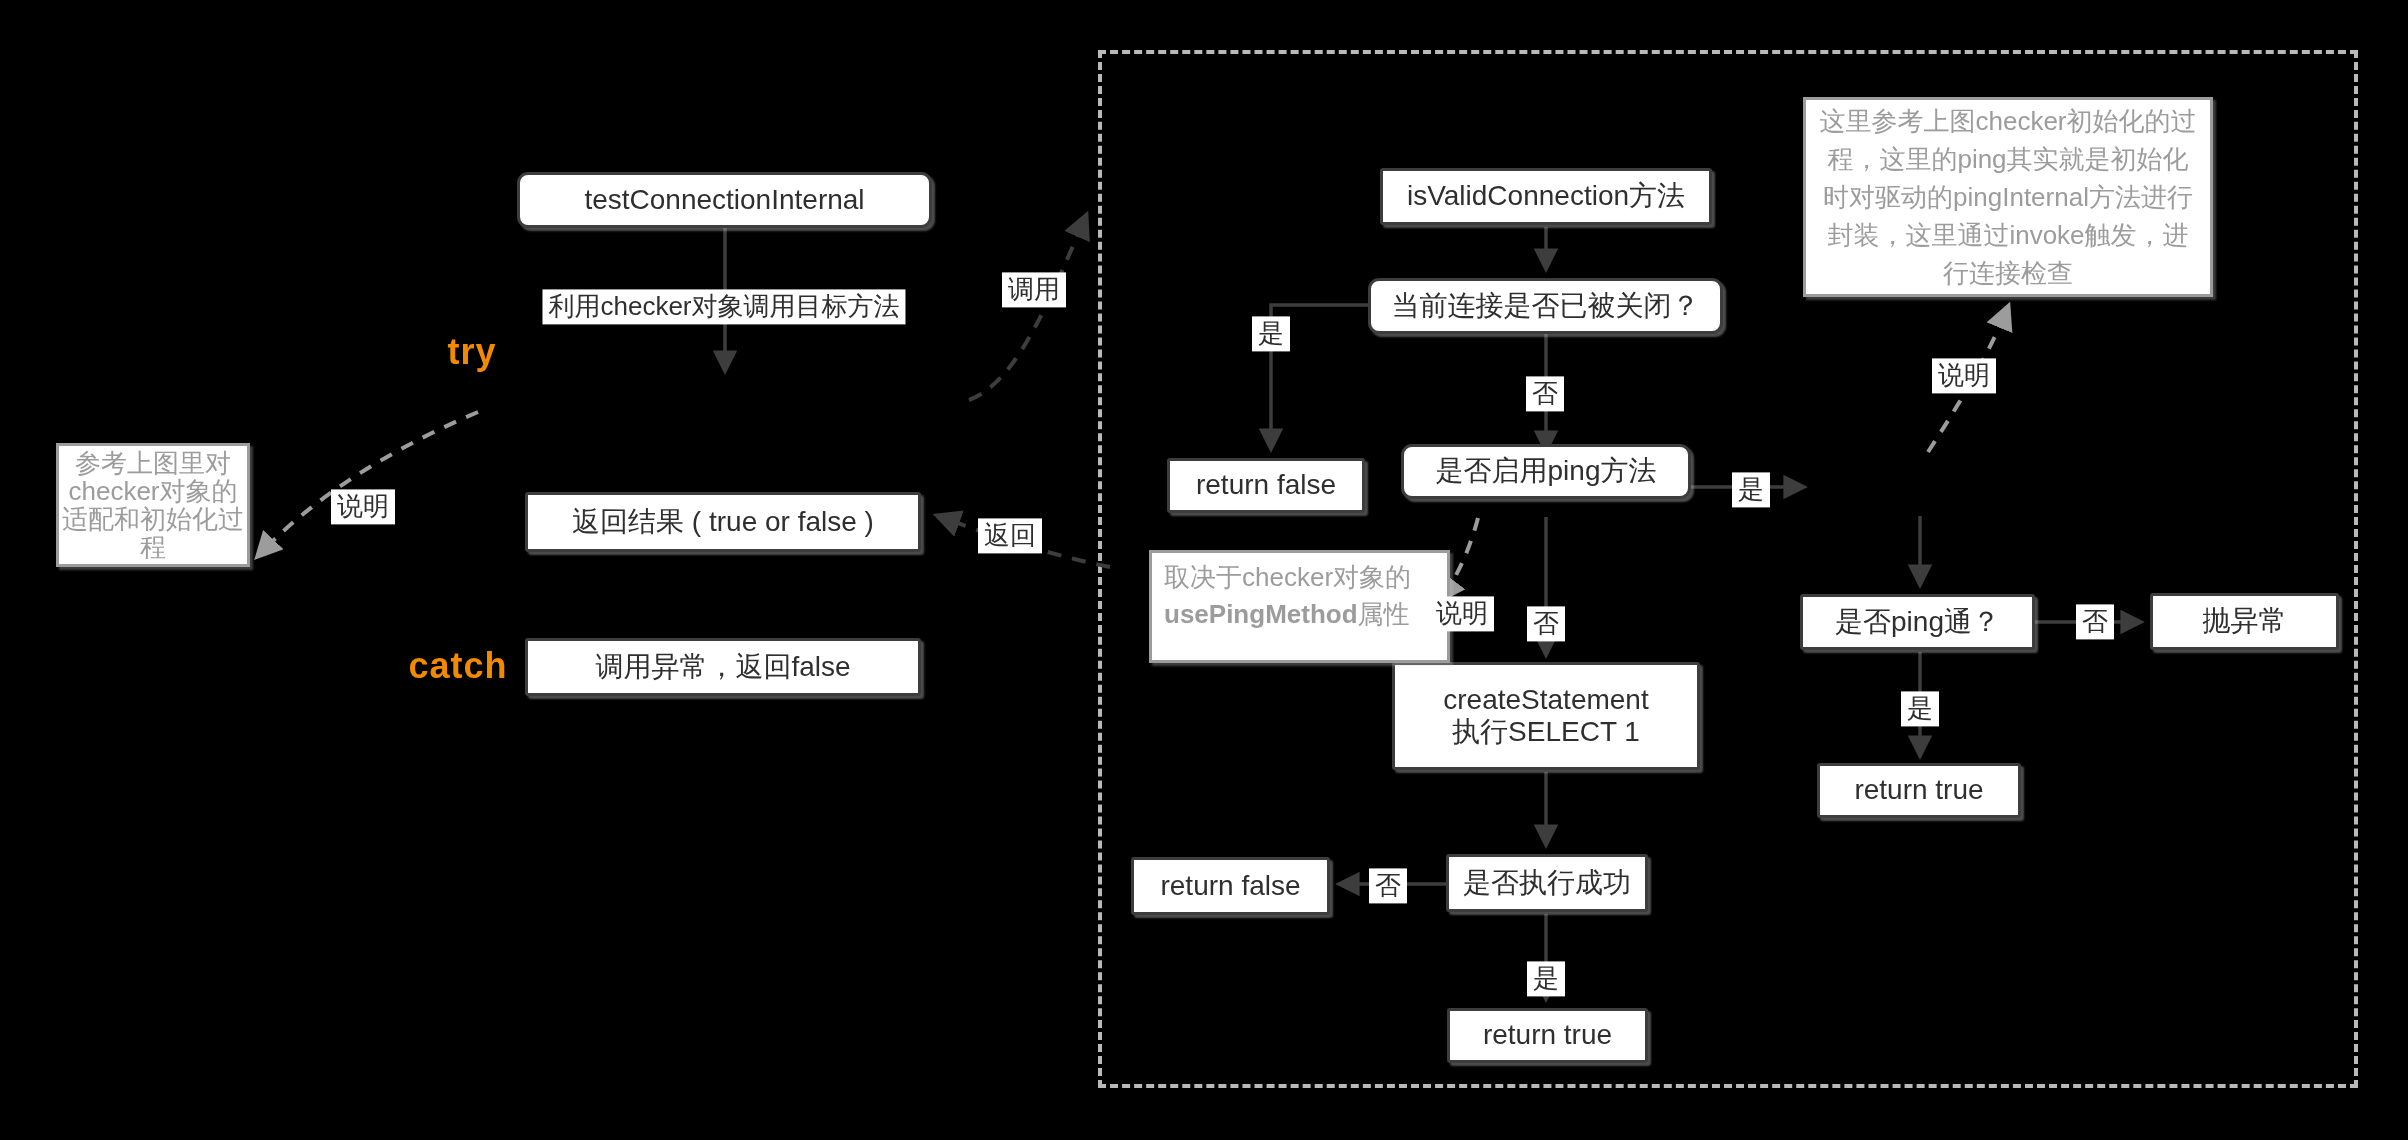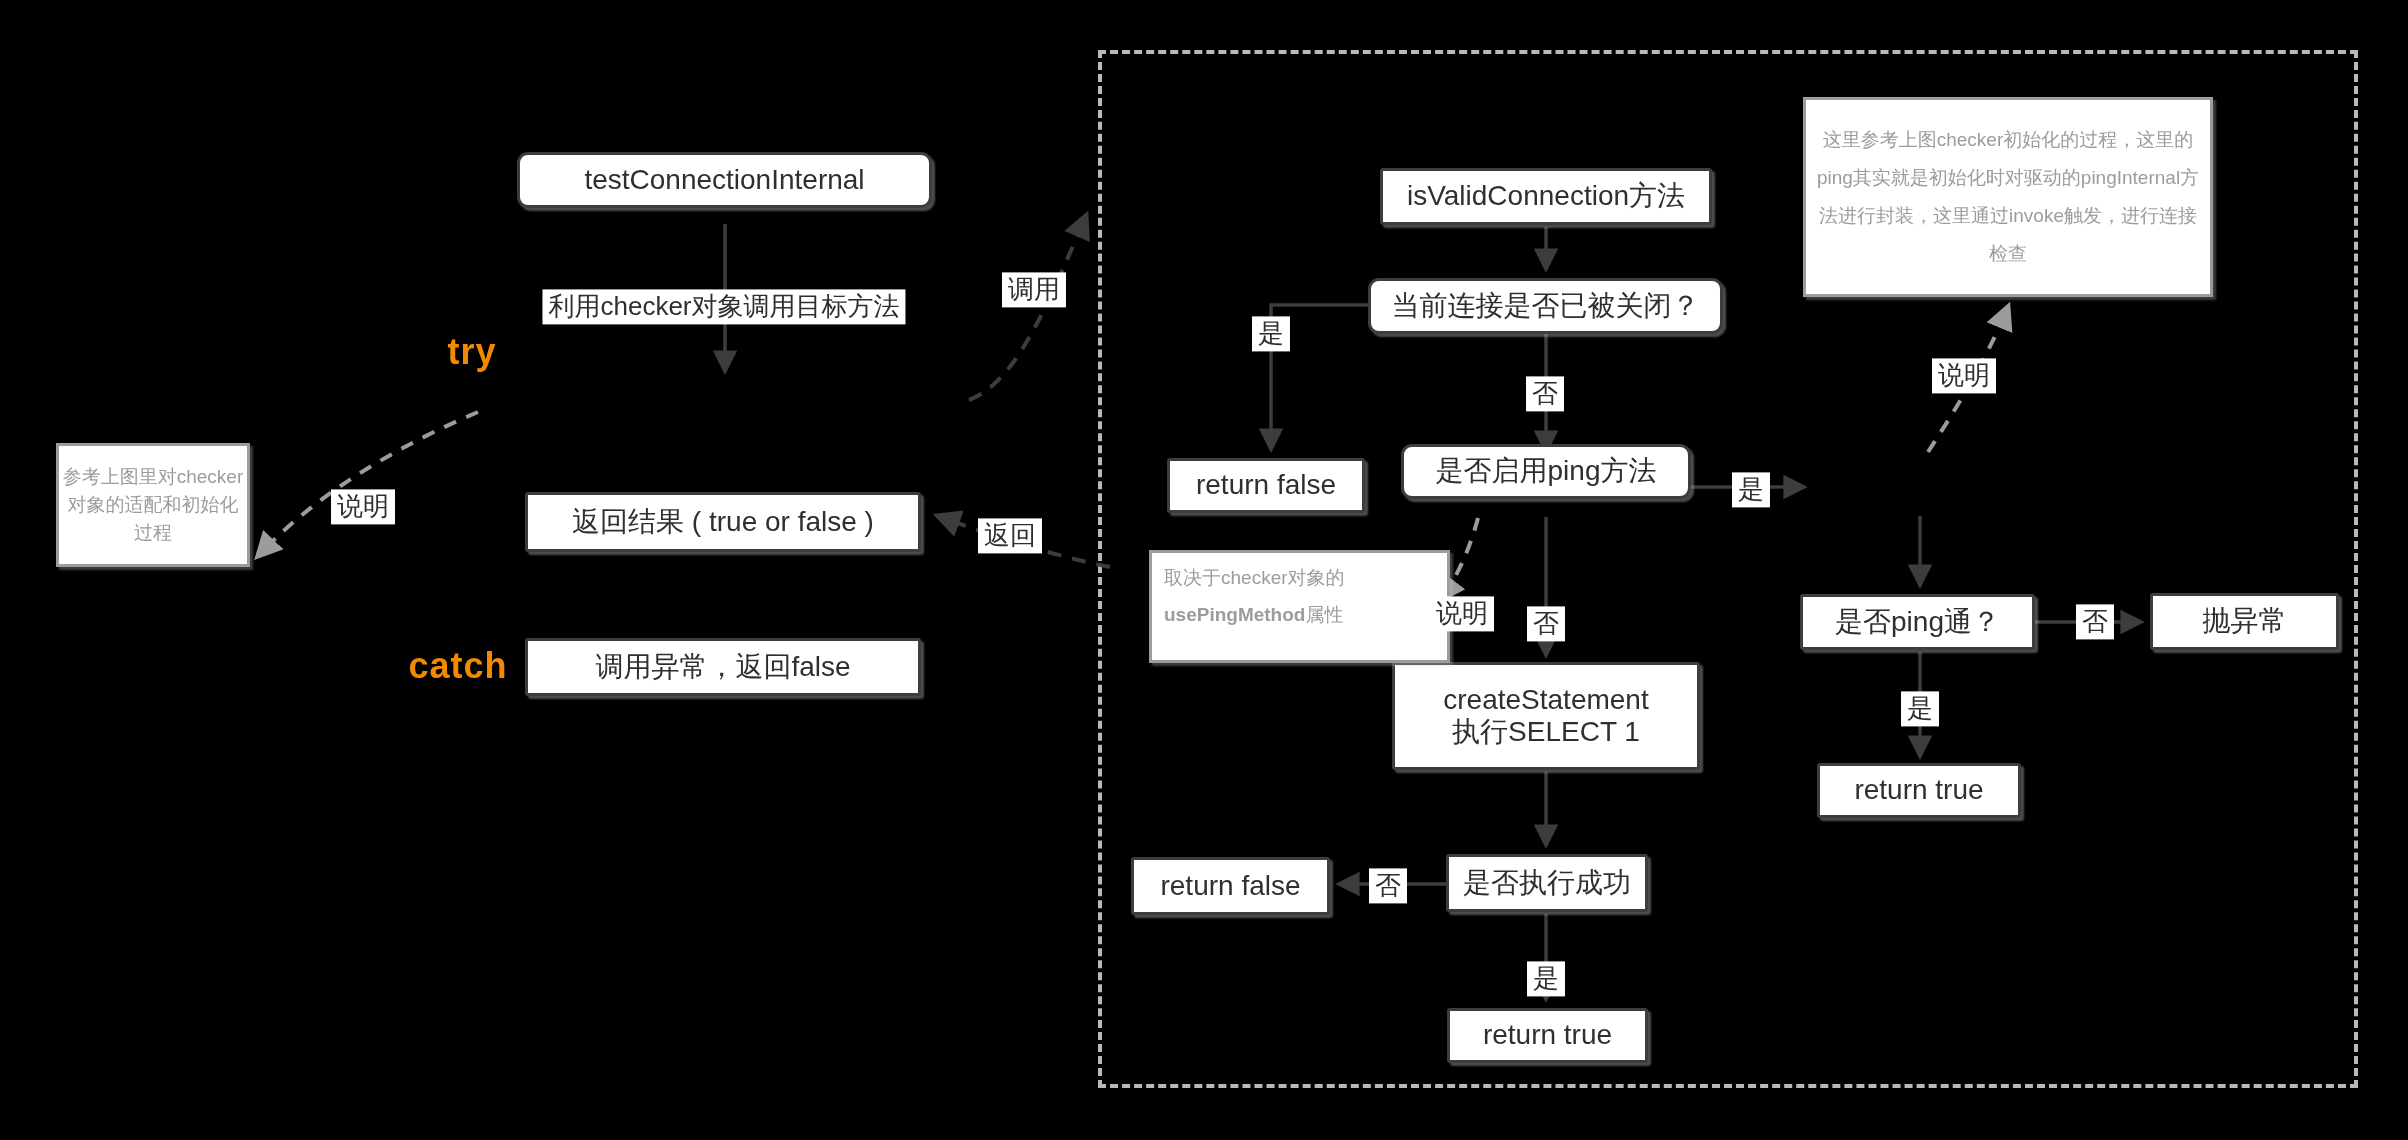--- a/index.html
+++ b/index.html
@@ -25,21 +25,21 @@
   .node{
     position:absolute;z-index:2;background:#fff;border:3px solid var(--node-border,#3d3d3d);
     color:var(--node-text,#2f2f2f);display:flex;align-items:center;justify-content:center;
     font-size:28px;line-height:1.15;text-align:center;border-radius:3px;
     box-shadow:3px 3px 2px rgba(200,200,200,0.38);
   }
   .node.rounded{border-radius:11px;}
   .node b{font-weight:normal;margin-top:8px;}
   .note{
     position:absolute;z-index:2;background:#fff;border:3px solid var(--note-gray,#9c9c9c);
-    color:var(--note-gray,#9c9c9c);font-size:19px;line-height:37px;
+    color:var(--note-gray,#9c9c9c);font-size:26px;line-height:37px;
     display:flex;align-items:center;justify-content:center;text-align:center;
     box-shadow:3px 3px 2px rgba(200,200,200,0.30);
   }
   .note.left-align{justify-content:flex-start;text-align:left;padding:6px 12px;align-items:flex-start;margin-left:38px;}
   .chip{
     position:absolute;z-index:3;transform:translate(-50%,-50%);
     background:#fff;color:var(--node-text,#2f2f2f);font-size:26px;line-height:1.2;
     padding:2px 6px;white-space:nowrap;
   }
   .kw{
@@ -83,21 +83,21 @@
       <path d="M969 400 C1018 382 1050 298 1086 216" marker-end="url(#ah-dark)"></path>
       <path d="M1110 567 C1050 555 990 535 938 516" marker-end="url(#ah-dark)"></path>
     </g>
     <g fill="none" stroke="#9c9c9c" stroke-width="4" stroke-dasharray="13 11">
       <path d="M478 412 C400 445 318 492 258 556" marker-end="url(#ah-gray)"></path>
       <path d="M1478 518 C1470 548 1458 576 1441 599" marker-end="url(#ah-gray)"></path>
       <path d="M1928 452 C1952 415 1984 365 2008 307" marker-end="url(#ah-gray)"></path>
     </g>
   </svg>
 
-  <div class="node rounded" style="left:517px;top:152px;width:415px;height:56px">
+  <div class="node rounded" style="left:517px;top:172px;width:415px;height:56px">
     <span>testConnectionInternal</span>
   </div>
 
 
   <div class="node" style="left:525px;top:492px;width:396px;height:60px">
     <span>
       <span>返回结果</span><b> ( true or false )</b>
     </span>
   </div>
 

